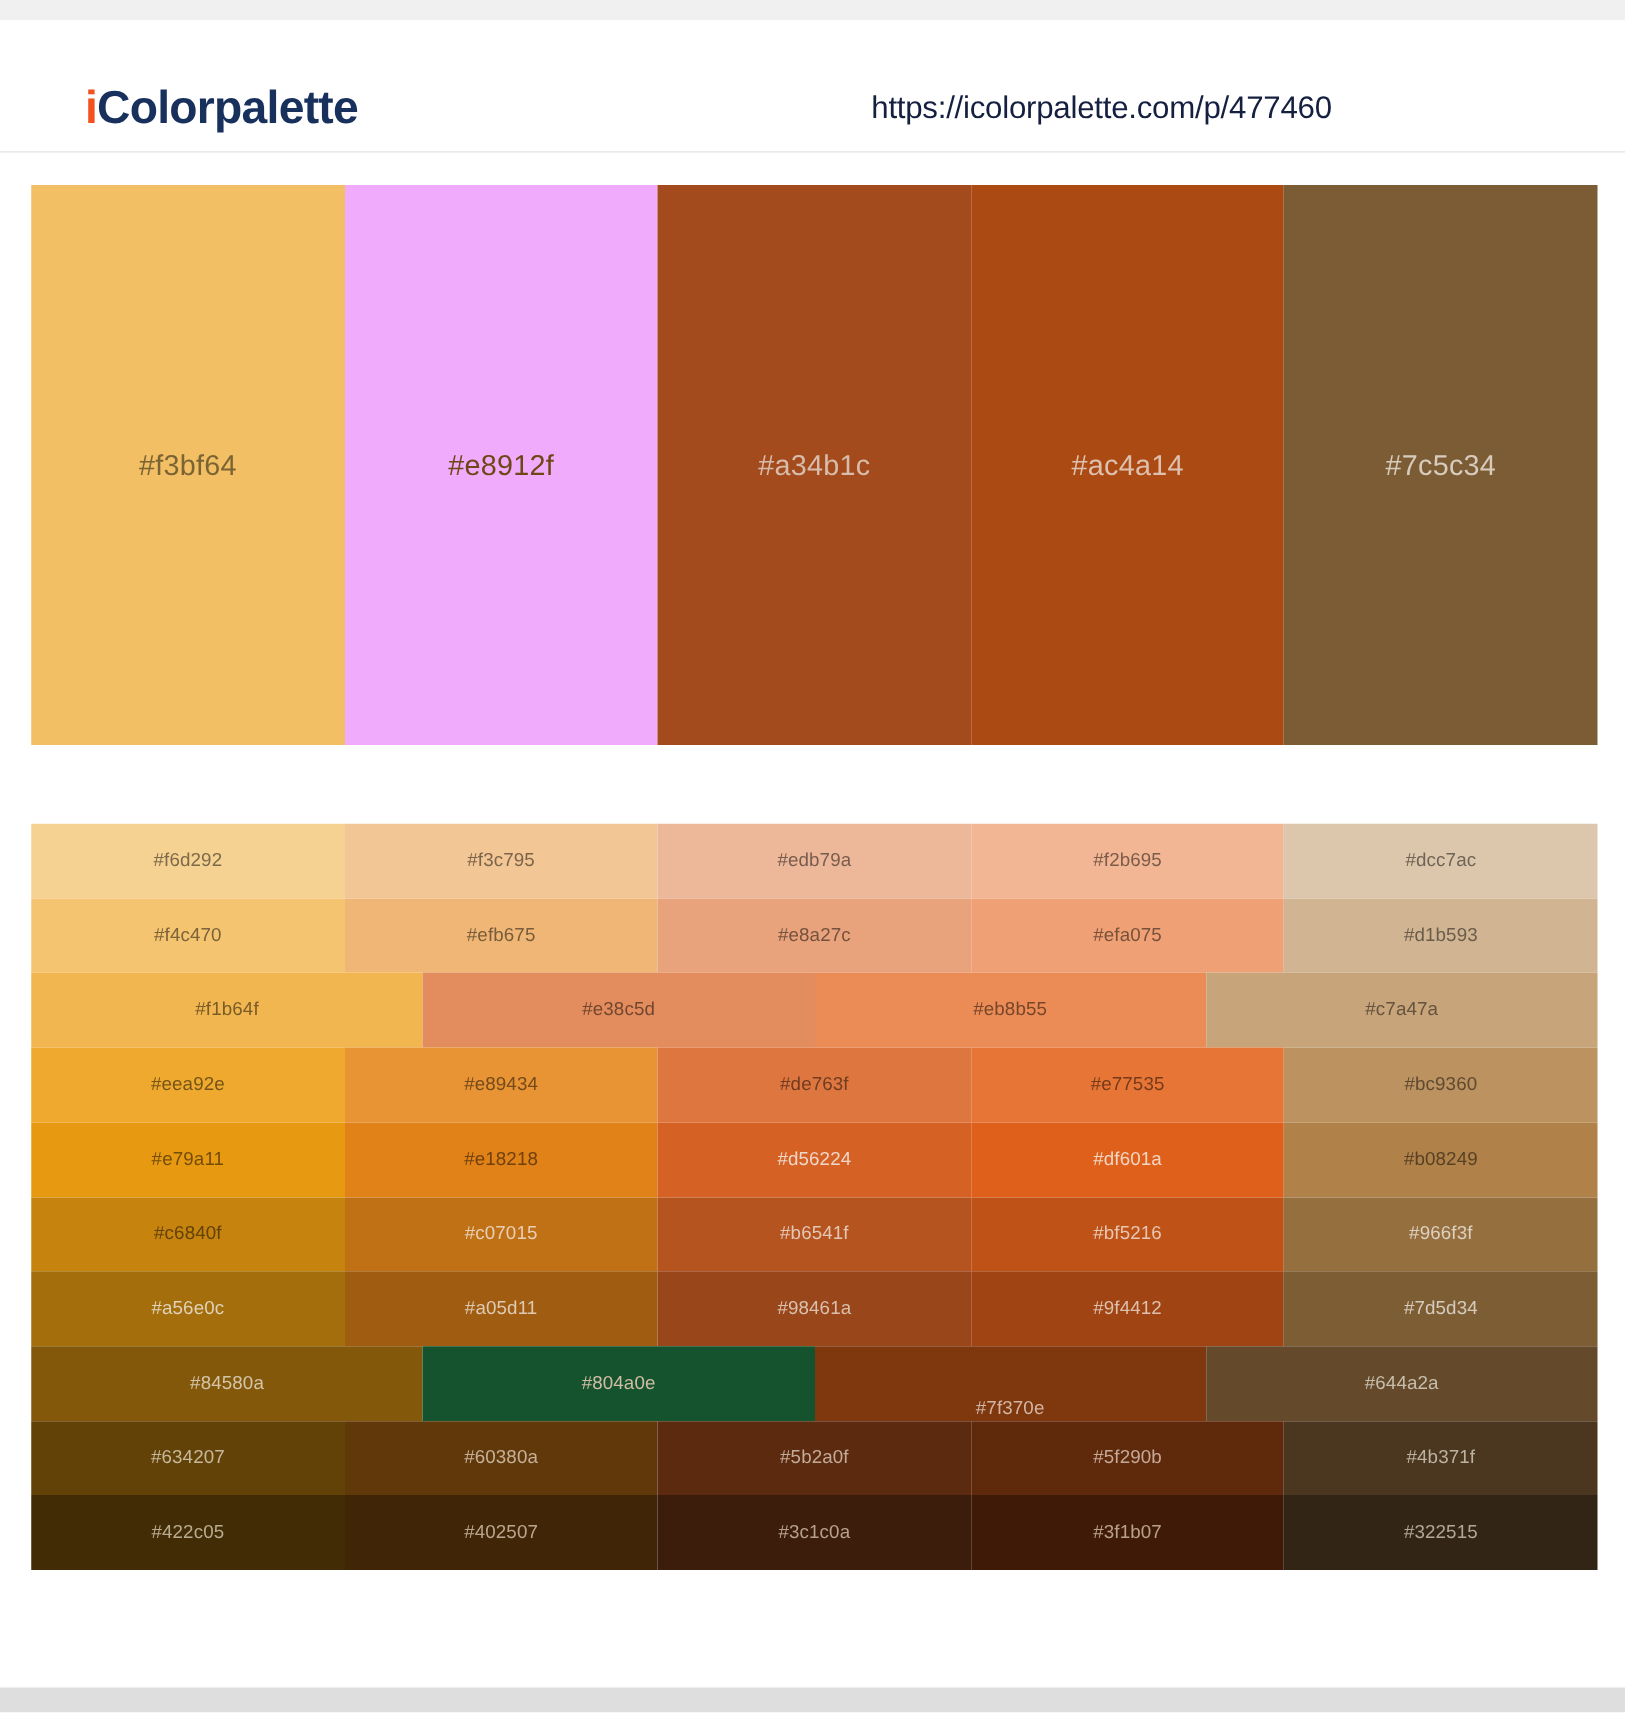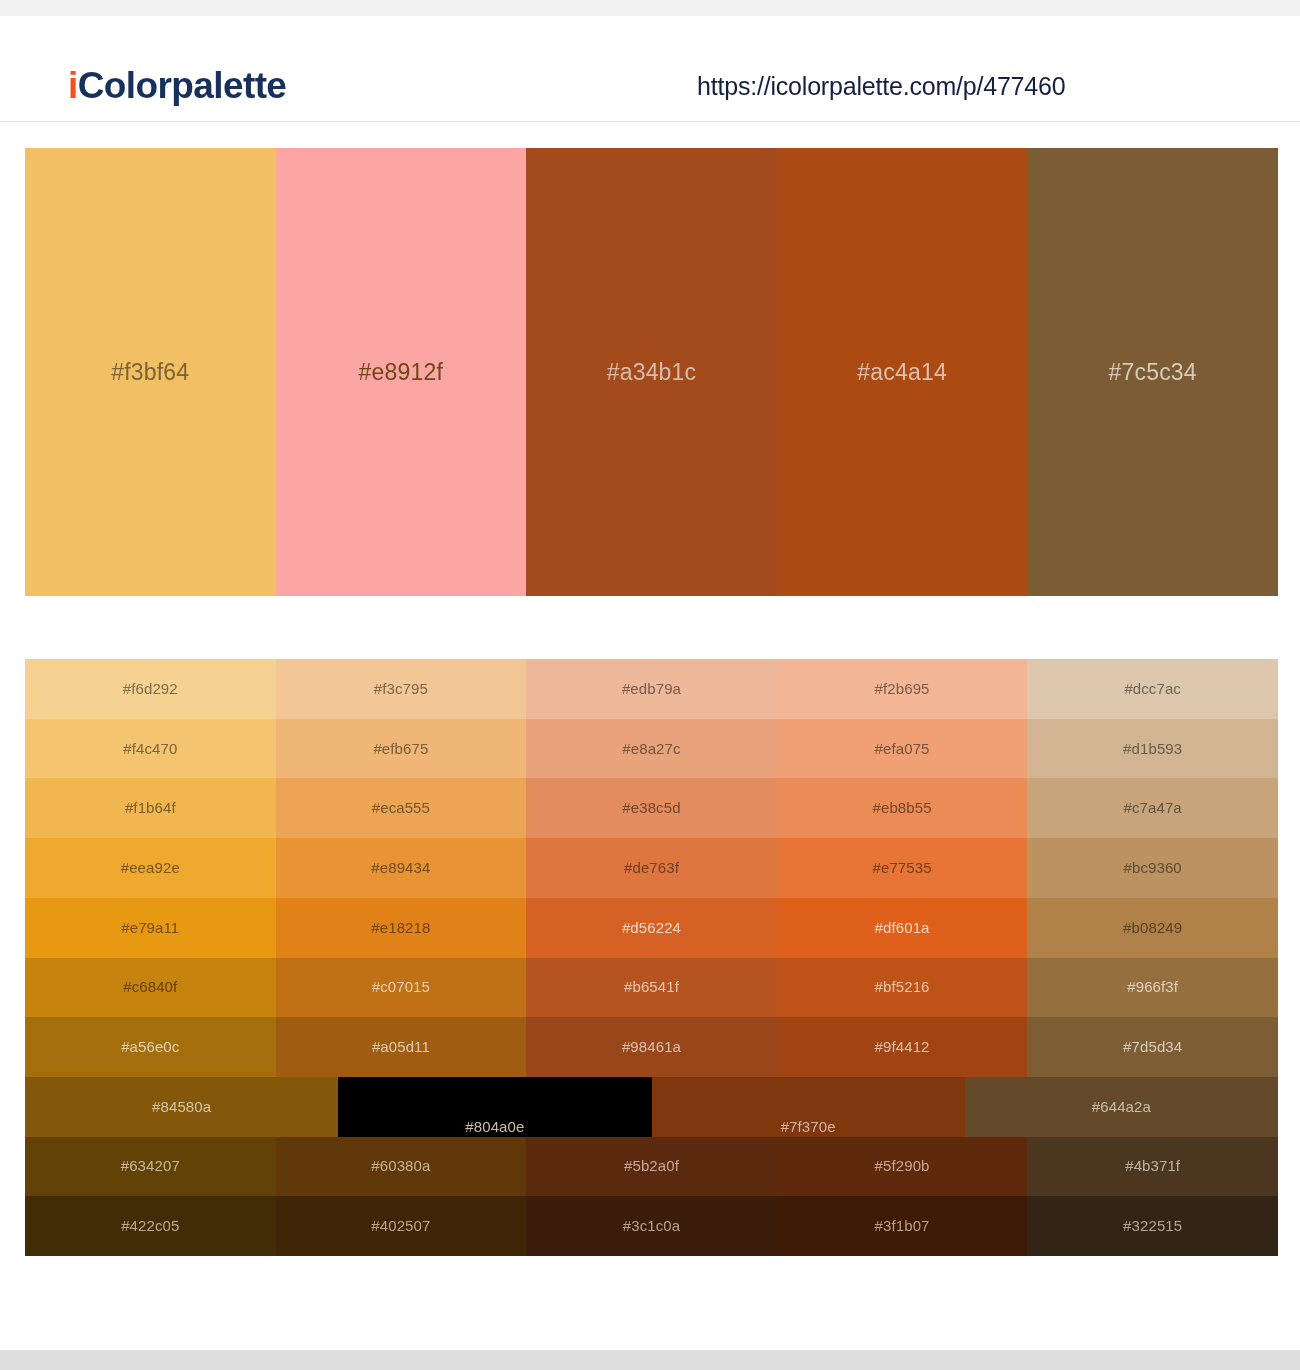--- a/index.html
+++ b/index.html
@@ -139,21 +139,21 @@
     <div class="logo">
       <span class="logo-i">i</span><span class="logo-rest">Colorpalette</span>
     </div>
     <div class="page-url">https://icolorpalette.com/p/477460</div>
   </div>
 
   <div class="main-palette" id="main-palette">
       <div class="main-swatch" style="background: rgb(243, 191, 100);">
         <span class="hex" style="color: rgb(122, 100, 52);">#f3bf64</span>
       </div>
-      <div class="main-swatch" style="background: #fca5a5;">
+      <div class="main-swatch" style="background: #f0abfc;">
         <span class="hex" style="color: rgb(111, 71, 22);">#e8912f</span>
       </div>
       <div class="main-swatch" style="background: rgb(163, 75, 28);">
         <span class="hex" style="color: rgb(216, 188, 171);">#a34b1c</span>
       </div>
       <div class="main-swatch" style="background: rgb(172, 74, 20);">
         <span class="hex" style="color: rgb(221, 192, 174);">#ac4a14</span>
       </div>
       <div class="main-swatch" style="background: rgb(124, 92, 52);">
         <span class="hex" style="color: rgb(214, 203, 188);">#7c5c34</span>
@@ -192,23 +192,20 @@
           <span class="hex" style="color: rgb(120, 81, 59);">#efa075</span>
         </div>
         <div class="shade-cell" style="background: rgb(209, 181, 147);">
           <span class="hex" style="color: rgb(106, 92, 74);">#d1b593</span>
         </div>
       </div>
       <div class="shade-row">
         <div class="shade-cell" style="background: rgb(241, 182, 79);">
           <span class="hex" style="color: rgb(121, 92, 40);">#f1b64f</span>
         </div>
-        <div class="shade-cell" style="background: rgb(236, 165, 85);">
-          <span class="hex" style="color: rgb(118, 84, 43);">#eca555</span>
-        </div>
         <div class="shade-cell" style="background: rgb(227, 140, 93);">
           <span class="hex" style="color: rgb(115, 71, 47);">#e38c5d</span>
         </div>
         <div class="shade-cell" style="background: rgb(235, 139, 85);">
           <span class="hex" style="color: rgb(119, 70, 43);">#eb8b55</span>
         </div>
         <div class="shade-cell" style="background: rgb(199, 164, 122);">
           <span class="hex" style="color: rgb(100, 83, 62);">#c7a47a</span>
         </div>
       </div>
@@ -277,21 +274,21 @@
           <span class="hex" style="color: rgb(220, 192, 173);">#9f4412</span>
         </div>
         <div class="shade-cell" style="background: rgb(125, 93, 52);">
           <span class="hex" style="color: rgb(212, 203, 189);">#7d5d34</span>
         </div>
       </div>
       <div class="shade-row">
         <div class="shade-cell" style="background: rgb(132, 88, 10);">
           <span class="hex" style="color: rgb(211, 197, 168);">#84580a</span>
         </div>
-        <div class="shade-cell" style="background: #000000; align-items: flex-end;">
+        <div class="shade-cell" style="background: #14532d;">
           <span class="hex" style="color: rgb(209, 189, 164);">#804a0e</span>
         </div>
         <div class="shade-cell" style="background: rgb(127, 55, 14); align-items: flex-end;">
           <span class="hex" style="color: rgb(209, 181, 163);">#7f370e</span>
         </div>
         <div class="shade-cell" style="background: rgb(100, 74, 42);">
           <span class="hex" style="color: rgb(199, 190, 173);">#644a2a</span>
         </div>
       </div>
       <div class="shade-row">

